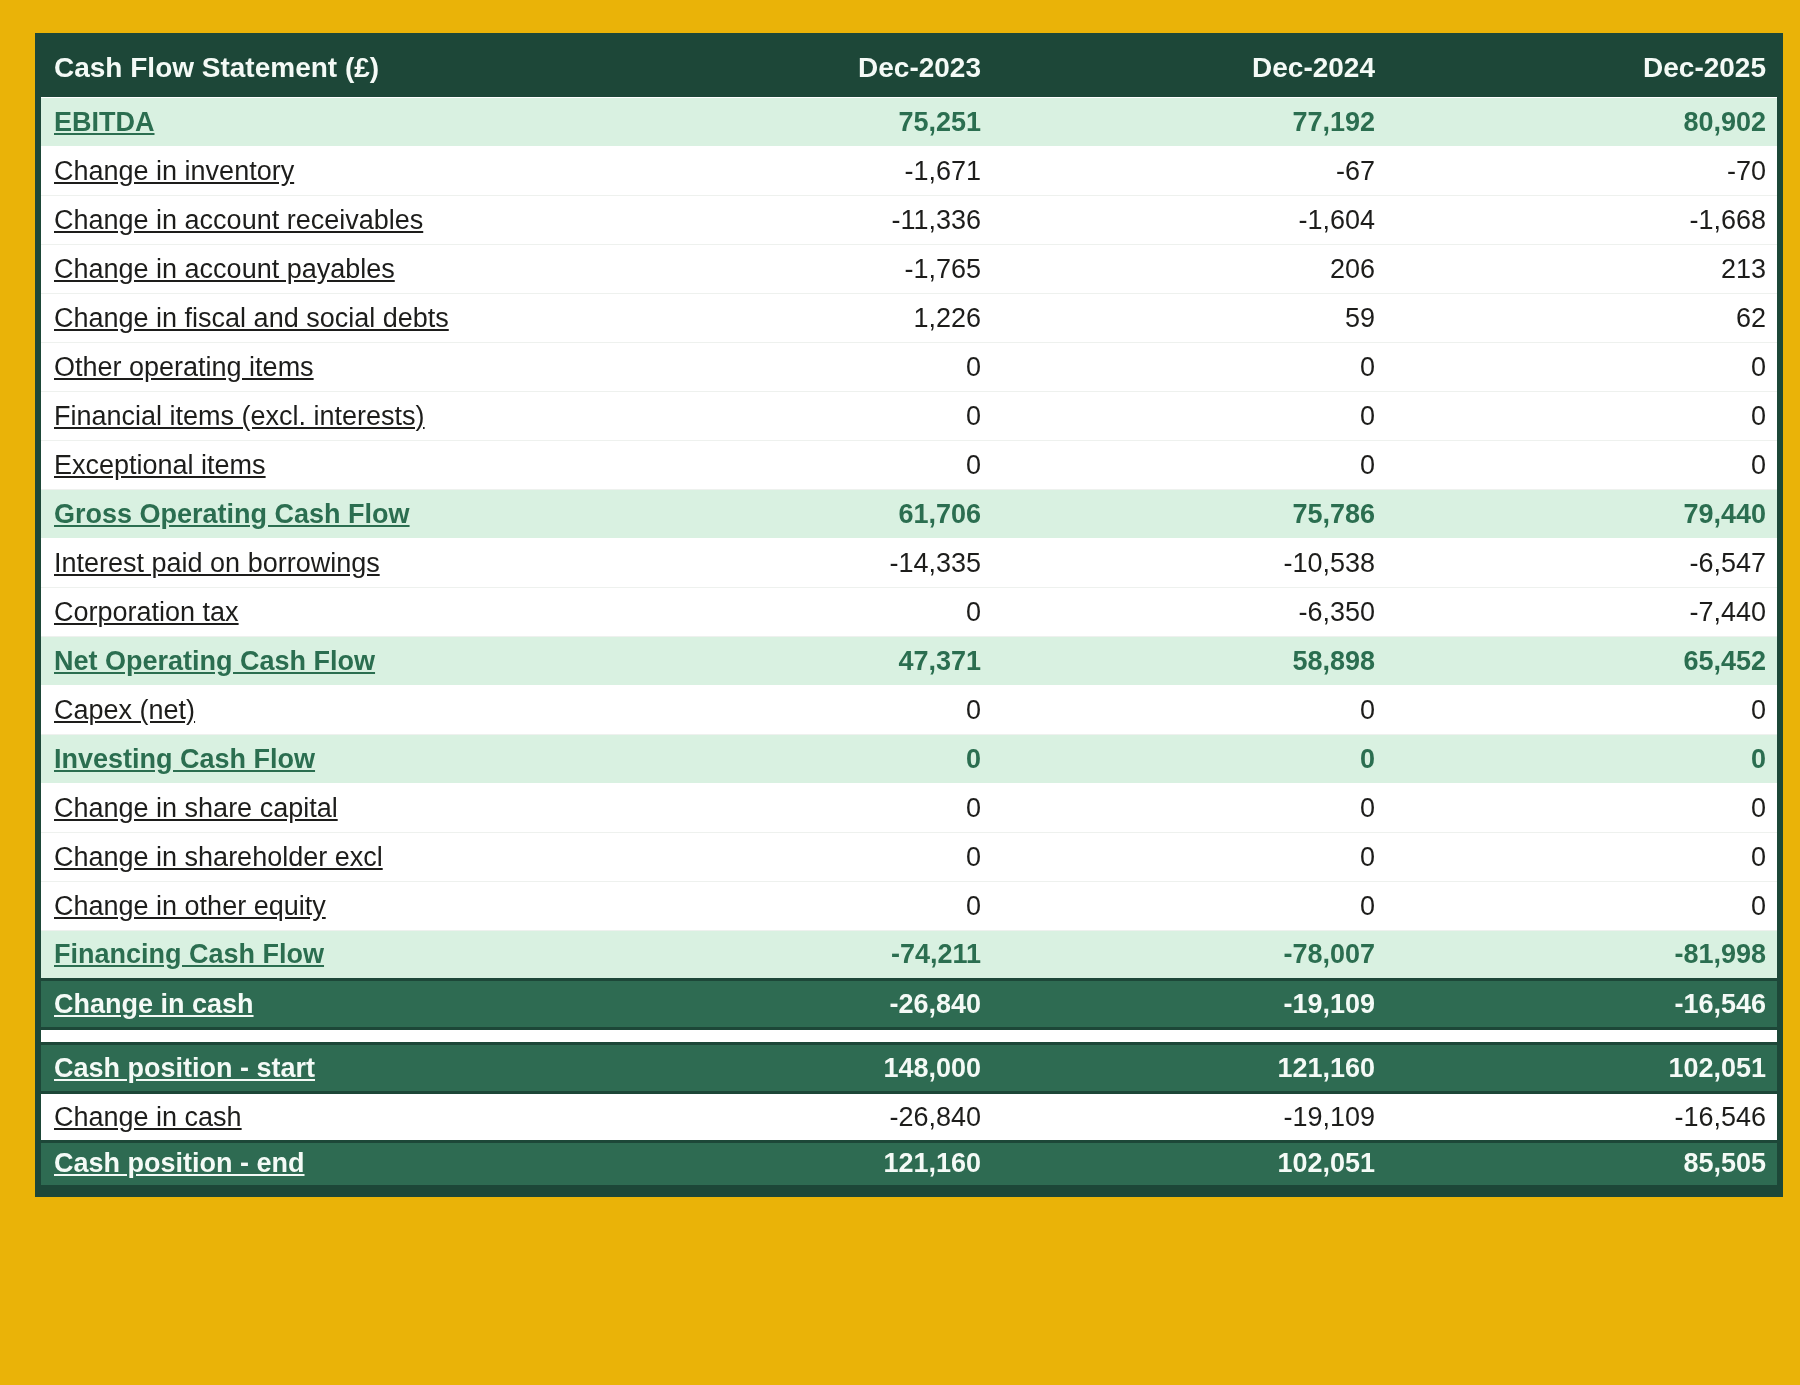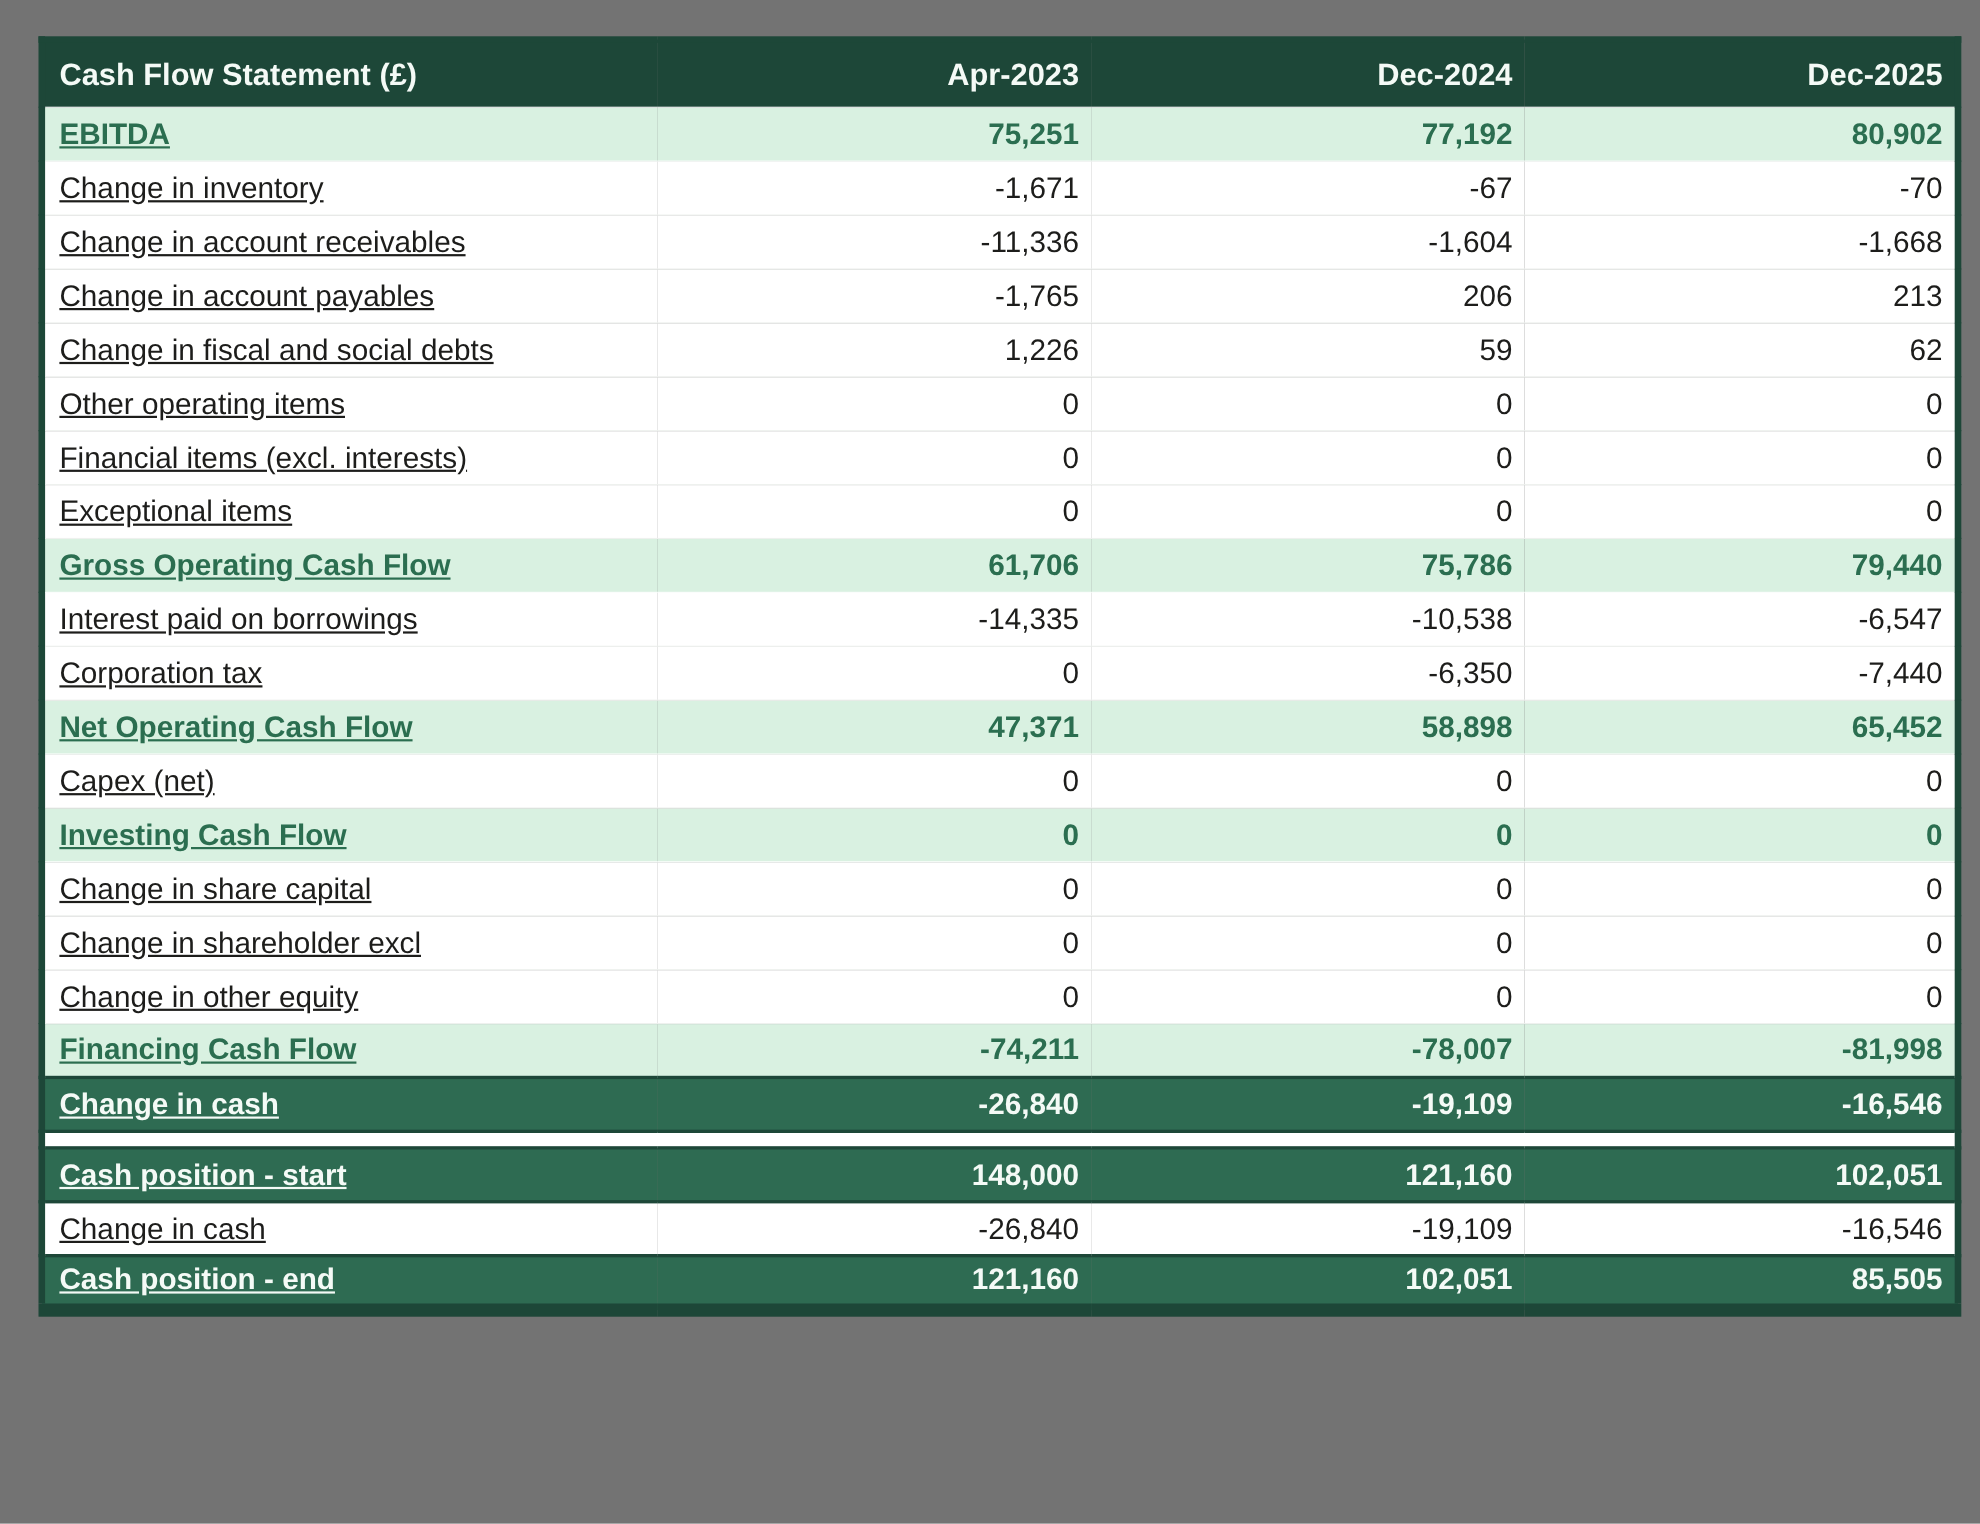--- a/index.html
+++ b/index.html
@@ -6,21 +6,21 @@
     margin: 0;
     padding: 0;
     background: #ffffff;
     font-family: "Liberation Sans", "DejaVu Sans", sans-serif;
   }
   .page {
     width: 1800px;
     height: 1385px;
     box-sizing: border-box;
     padding: 33px 22px 25px 35px;
-    background: #737373;
+    background: #eab308;
   }
   table.cashflow {
     border-collapse: collapse;
     table-layout: fixed;
     width: 1743px;
     border: 6px solid var(--dark-green);
     border-bottom-width: 12px;
   }
   col.c-label { width: 560px; }
   col.c-num   { width: 394px; }
@@ -87,21 +87,21 @@
   <table class="cashflow">
     <colgroup>
       <col class="c-label">
       <col class="c-num">
       <col class="c-num">
       <col class="c-num">
     </colgroup>
     <thead>
       <tr>
         <th class="label">Cash Flow Statement (£)</th>
-        <th class="num">Apr-2023</th>
+        <th class="num">Dec-2023</th>
         <th class="num">Dec-2024</th>
         <th class="num">Dec-2025</th>
       </tr>
     </thead>
     <tbody>
         <tr class="row-subtotal">
           <td class="label">EBITDA</td>
           <td class="num">75,251</td>
           <td class="num">77,192</td>
           <td class="num">80,902</td>

